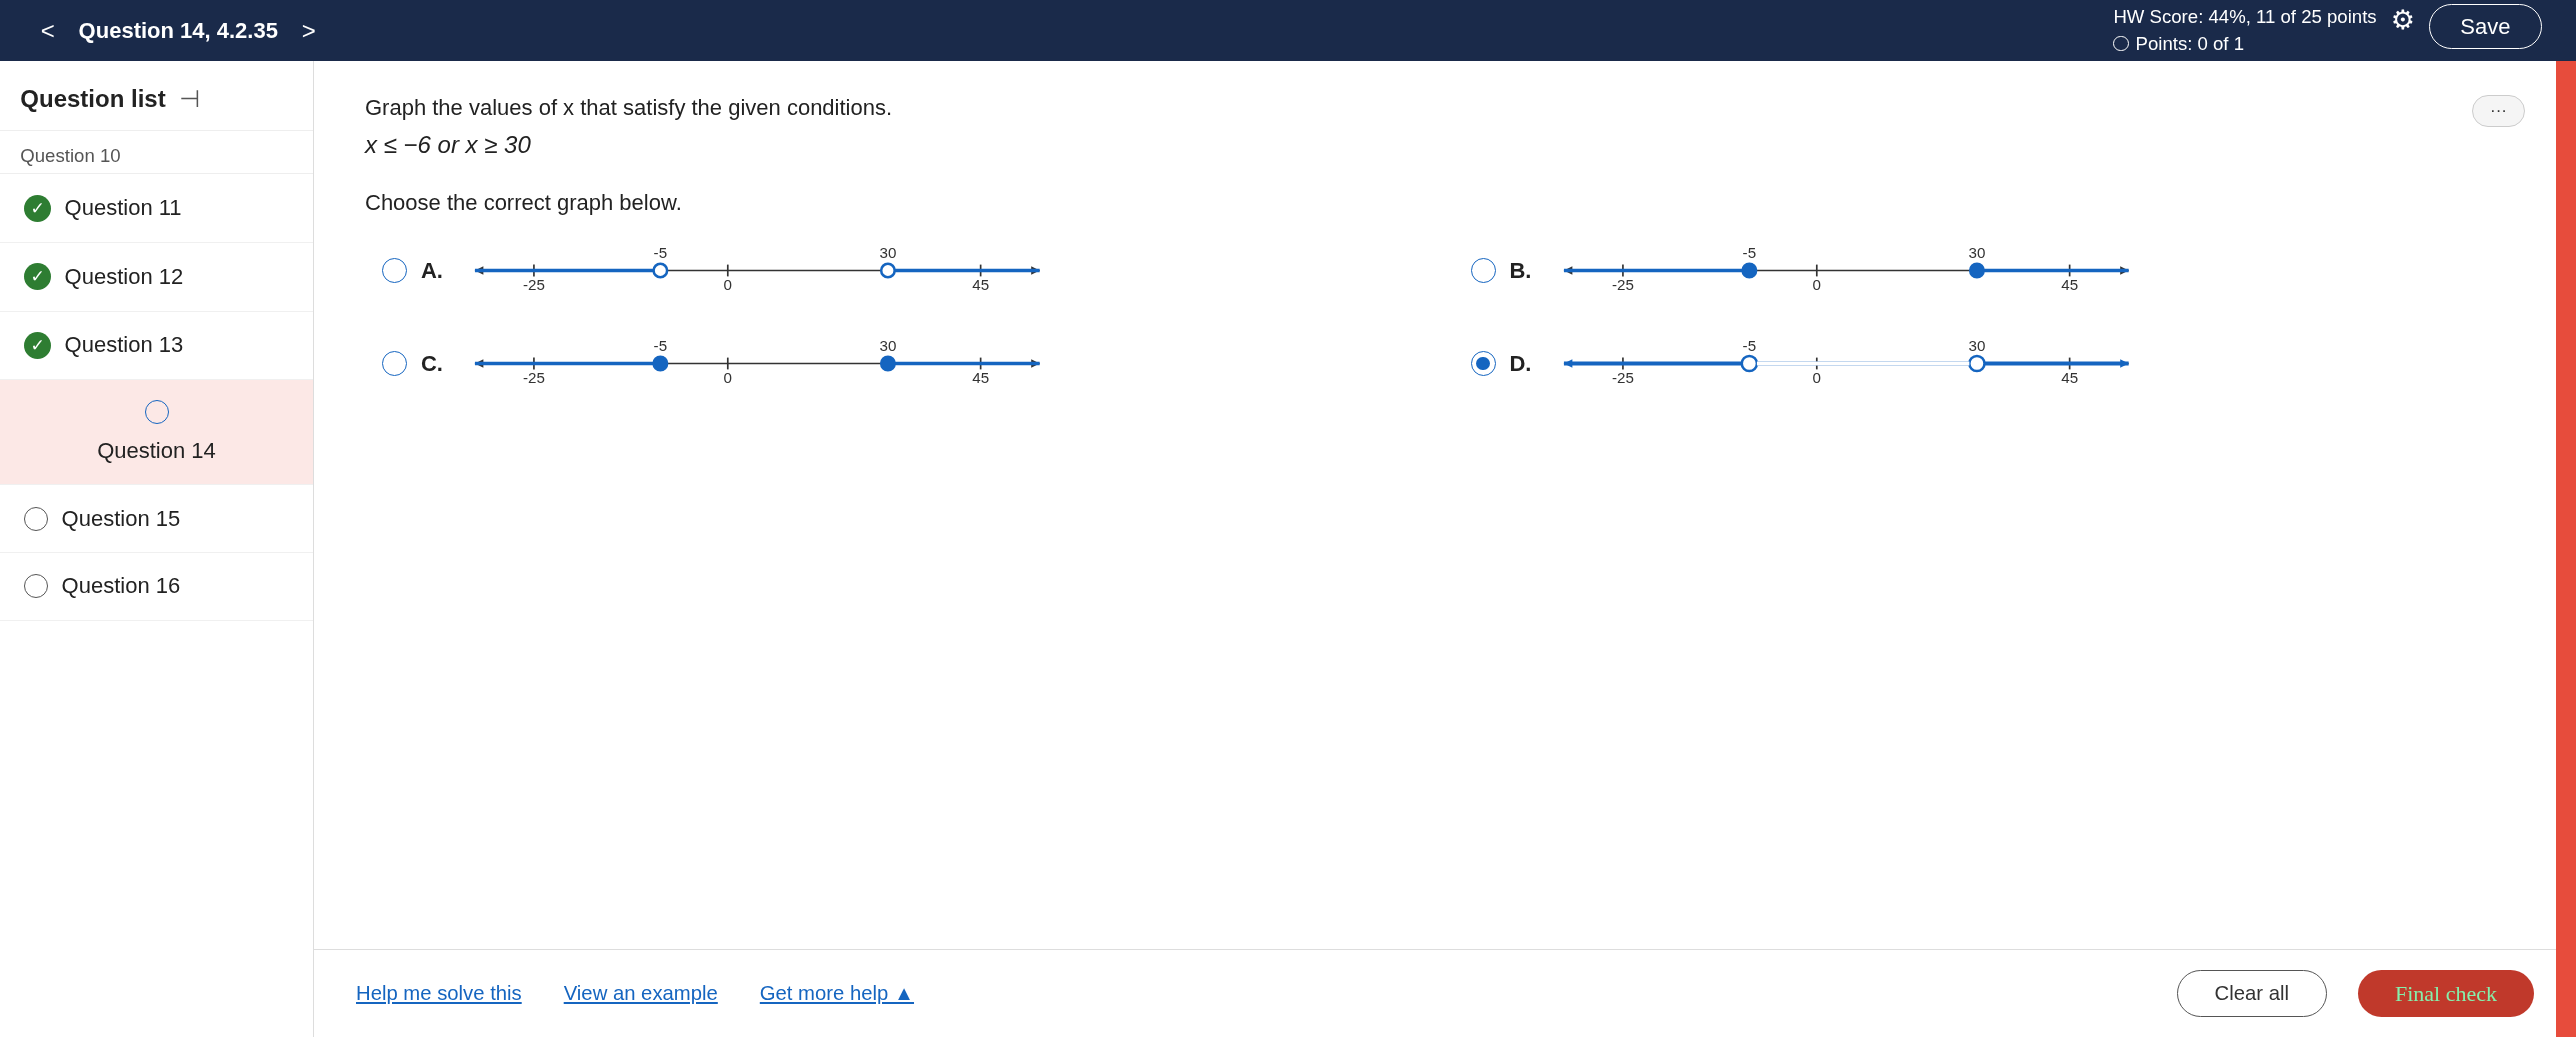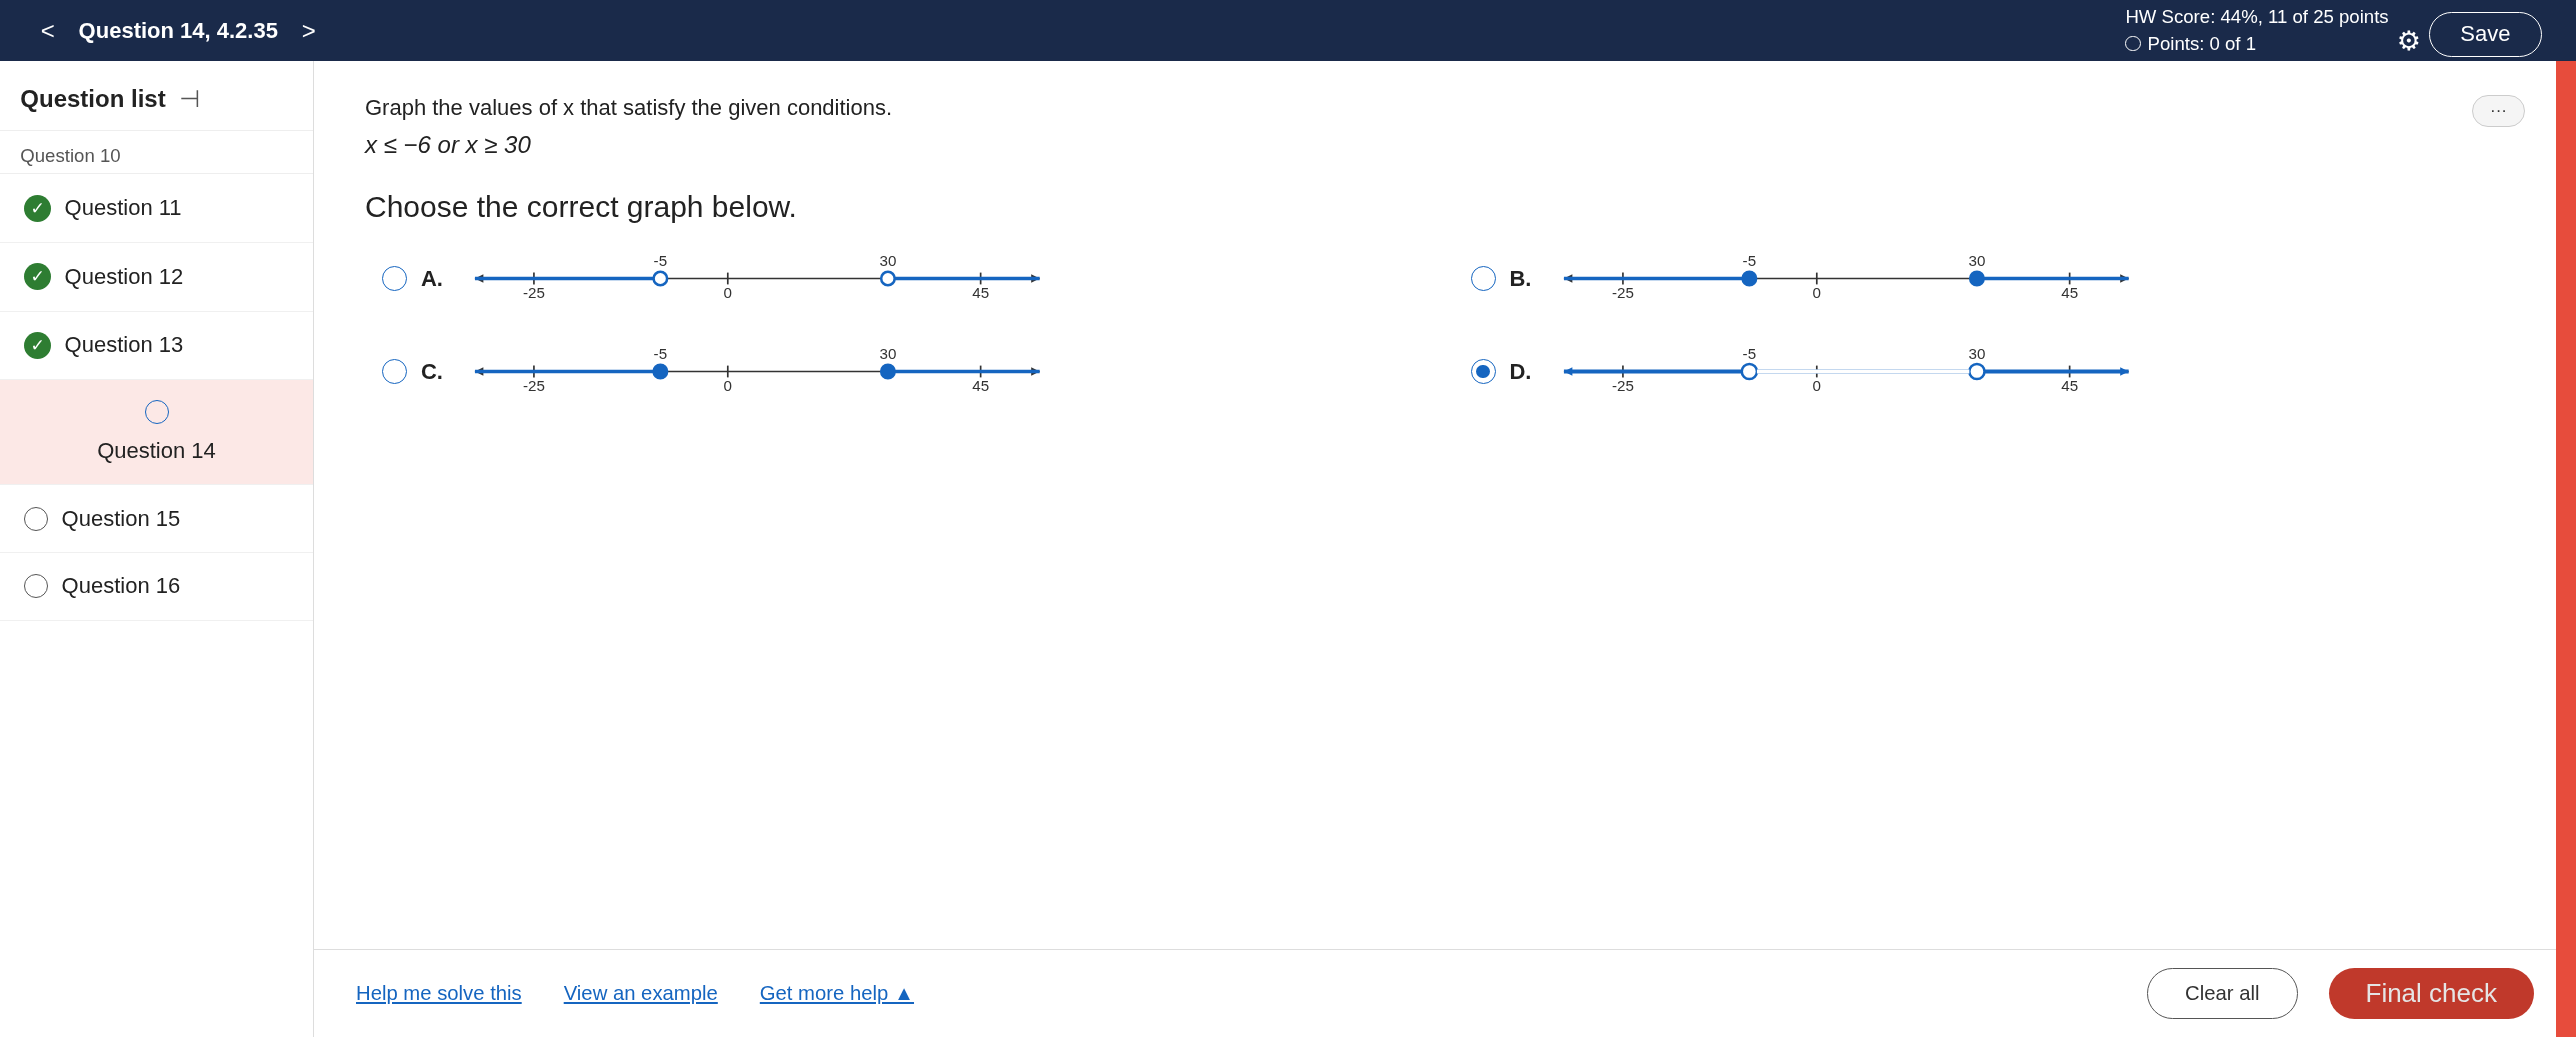--- a/index.html
+++ b/index.html
@@ -14,21 +14,21 @@
       display: flex;
       align-items: center;
       justify-content: space-between;
       padding: 0 34px;
       height: 61px;
       flex-shrink: 0;
     }
     .top-bar-nav { display: flex; align-items: center; gap: 17px; }
     .nav-btn { background: none; border: none; color: white; font-size: 24px; cursor: pointer; padding: 6.8px; }
     .question-title { font-size: 22px; font-weight: 600; color: white; }
-    .top-bar-right { display: flex; align-items: flex-end; gap: 8px; }
+    .top-bar-right { display: flex; align-items: flex-start; gap: 14px; }
     .score-info { text-align: right; color: white; font-size: 18.6px; line-height: 1.4; }
     .score-label { font-size: 18.6px; }
     .points-label { display: flex; align-items: center; gap: 6.8px; font-size: 18.6px; }
     .circle-icon { width: 15.3px; height: 15.3px; border-radius: 50%; border: 1.7px solid white; display: inline-block; }
     .gear-btn { background: none; border: none; color: white; font-size: 27px; cursor: pointer; }
     .save-btn {
       background: transparent;
       border: 1.7px solid white;
       color: white;
       padding: 8.5px 30.5px;
@@ -126,21 +126,21 @@
       float: right;
       background: #f5f5f5;
       border: 0.8px solid #ccc;
       border-radius: 17px;
       padding: 5.1px 17px;
       font-size: 17px;
       cursor: pointer;
       color: #333;
     }
 
-    .choose-label { font-size: 30px; color: #222; margin-bottom: 25.4px; }
+    .choose-label { font-size: 22px; color: #222; margin-bottom: 25.4px; }
 
     
     .options-grid {
       display: grid;
       grid-template-columns: 1fr 1fr;
       gap: 34px 51px;
       padding: 0 17px;
     }
 
     .option-row {
@@ -196,24 +196,25 @@
       padding: 10.2px 37px;
       font-size: 20.3px;
       background: white;
       cursor: pointer;
       color: #333;
     }
     .final-btn {
       border: none;
       border-radius: 25.4px;
       padding: 10.2px 37px;
-      font-size: 26px;
+      font-size: 22px;
       background: #c0392b;
-      color: #e5e5e5;
-      cursor: pointer;
+      color: #86efac;
+      cursor: pointer;
+      font-family: Liberation Serif, serif;
     }
 
     
     .right-accent {
       width: 20.3px;
       background: #e74c3c;
       position: fixed;
       right: 0;
       top: 61px;
       bottom: 0;

